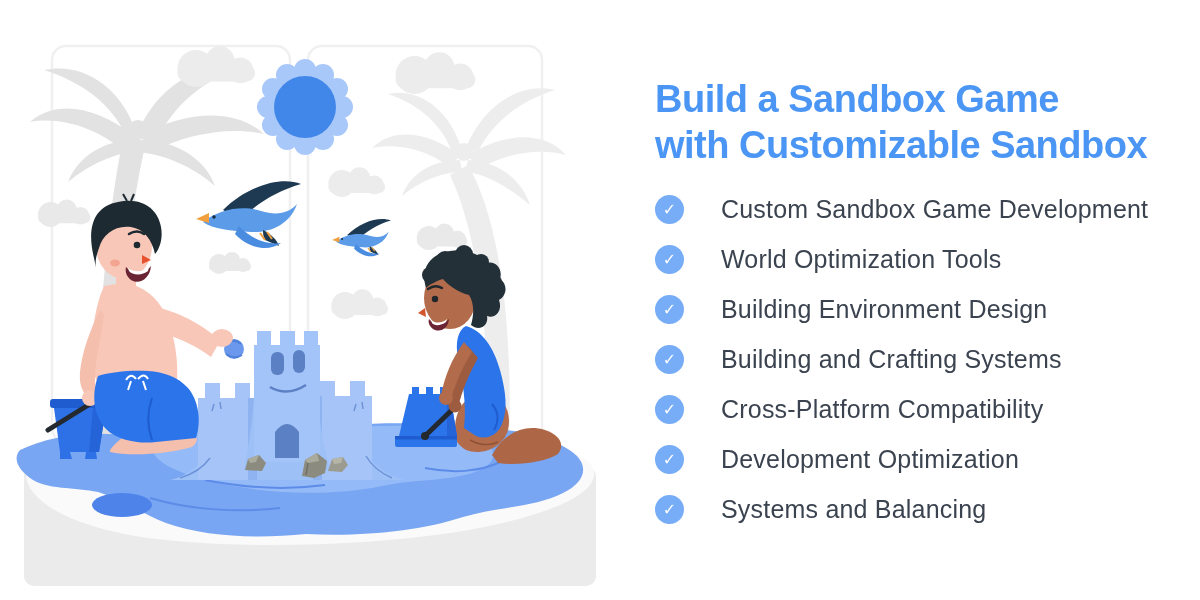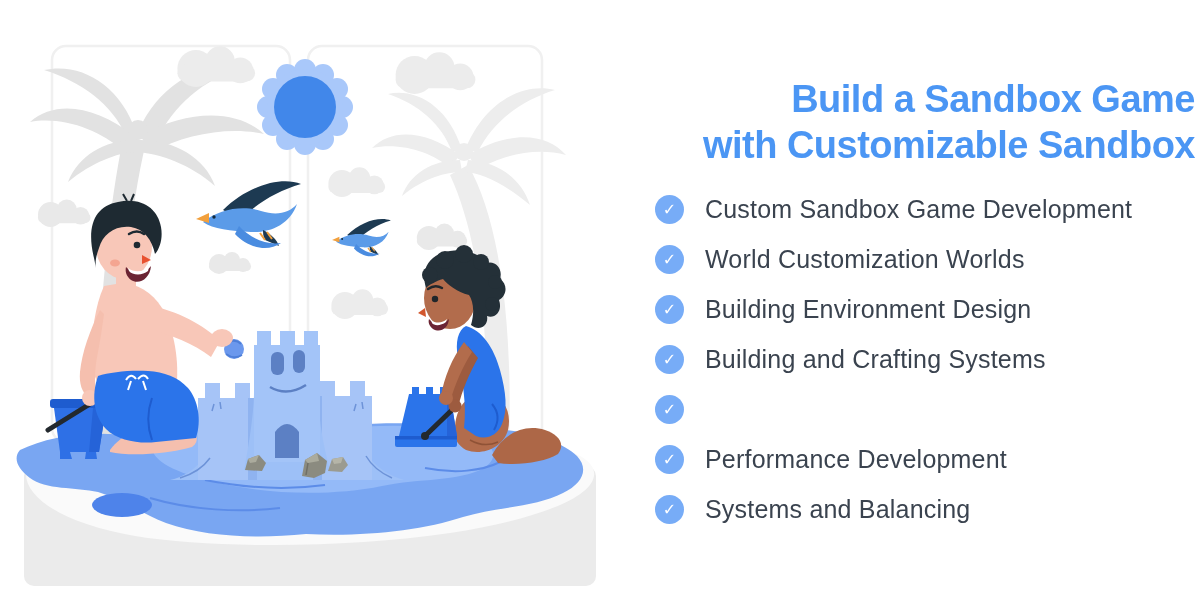--- a/index.html
+++ b/index.html
@@ -1,28 +1,28 @@
 <!DOCTYPE html>
 <html><head>
 <meta charset="utf-8">
 <style>
   html,body{margin:0;padding:0;background:#ffffff;}
   body{width:1200px;height:600px;overflow:hidden;font-family:"Liberation Sans",sans-serif;}
   .canvas{position:relative;width:1200px;height:600px;background:#ffffff;}
   .illustration{position:absolute;left:0;top:0;width:620px;height:600px;}
   .content{position:absolute;left:655px;top:76px;width:540px;}
   .title{margin:0;font-weight:bold;font-size:38px;line-height:46px;letter-spacing:-0.5px;color:#4B96F4;}
-  .title span{display:block;white-space:nowrap;text-align:right;}
+  .title span{display:block;white-space:nowrap;}
   .features{list-style:none;margin:16px 0 0 0;padding:0;}
   .feature{display:flex;align-items:center;height:50px;}
   .check{width:29px;height:29px;border-radius:50%;background:#77ACF7;color:#ffffff;
          display:flex;align-items:center;justify-content:center;
          font-size:16px;font-weight:bold;margin-right:21px;flex:none;
          font-family:"DejaVu Sans",sans-serif;}
-  .label{font-size:25px;color:#3A434F;letter-spacing:0.2px;white-space:nowrap;}
+  .label{font-size:25px;color:#3A434F;letter-spacing:0.2px;white-space:nowrap;margin-left:16px;}
 </style>
 </head>
 <body>
 
 <div class="canvas">
 
   <div class="illustration">
     <svg width="620" height="600" viewBox="0 0 620 600" xmlns="http://www.w3.org/2000/svg">
       <defs>
         <g id="cloud">
@@ -213,36 +213,37 @@
       <span>Build a Sandbox Game</span>
       <span>with Customizable Sandbox</span>
     </h1>
     <ul class="features">
       <li class="feature">
         <span class="check">✓</span>
         <span class="label">Custom Sandbox Game Development</span>
       </li>
       <li class="feature">
         <span class="check">✓</span>
-        <span class="label">World Customization Worlds</span>
+        <span class="label">World Optimization Tools</span>
       </li>
       <li class="feature">
         <span class="check">✓</span>
         <span class="label">Building Environment Design</span>
       </li>
       <li class="feature">
         <span class="check">✓</span>
         <span class="label">Building and Crafting Systems</span>
       </li>
       <li class="feature">
         <span class="check">✓</span>
-      </li>
-      <li class="feature">
-        <span class="check">✓</span>
-        <span class="label">Performance Development</span>
+        <span class="label">Cross-Platform Compatibility</span>
+      </li>
+      <li class="feature">
+        <span class="check">✓</span>
+        <span class="label">Development Optimization</span>
       </li>
       <li class="feature">
         <span class="check">✓</span>
         <span class="label">Systems and Balancing</span>
       </li>
     </ul>
   </div>
 
 </div>
 

